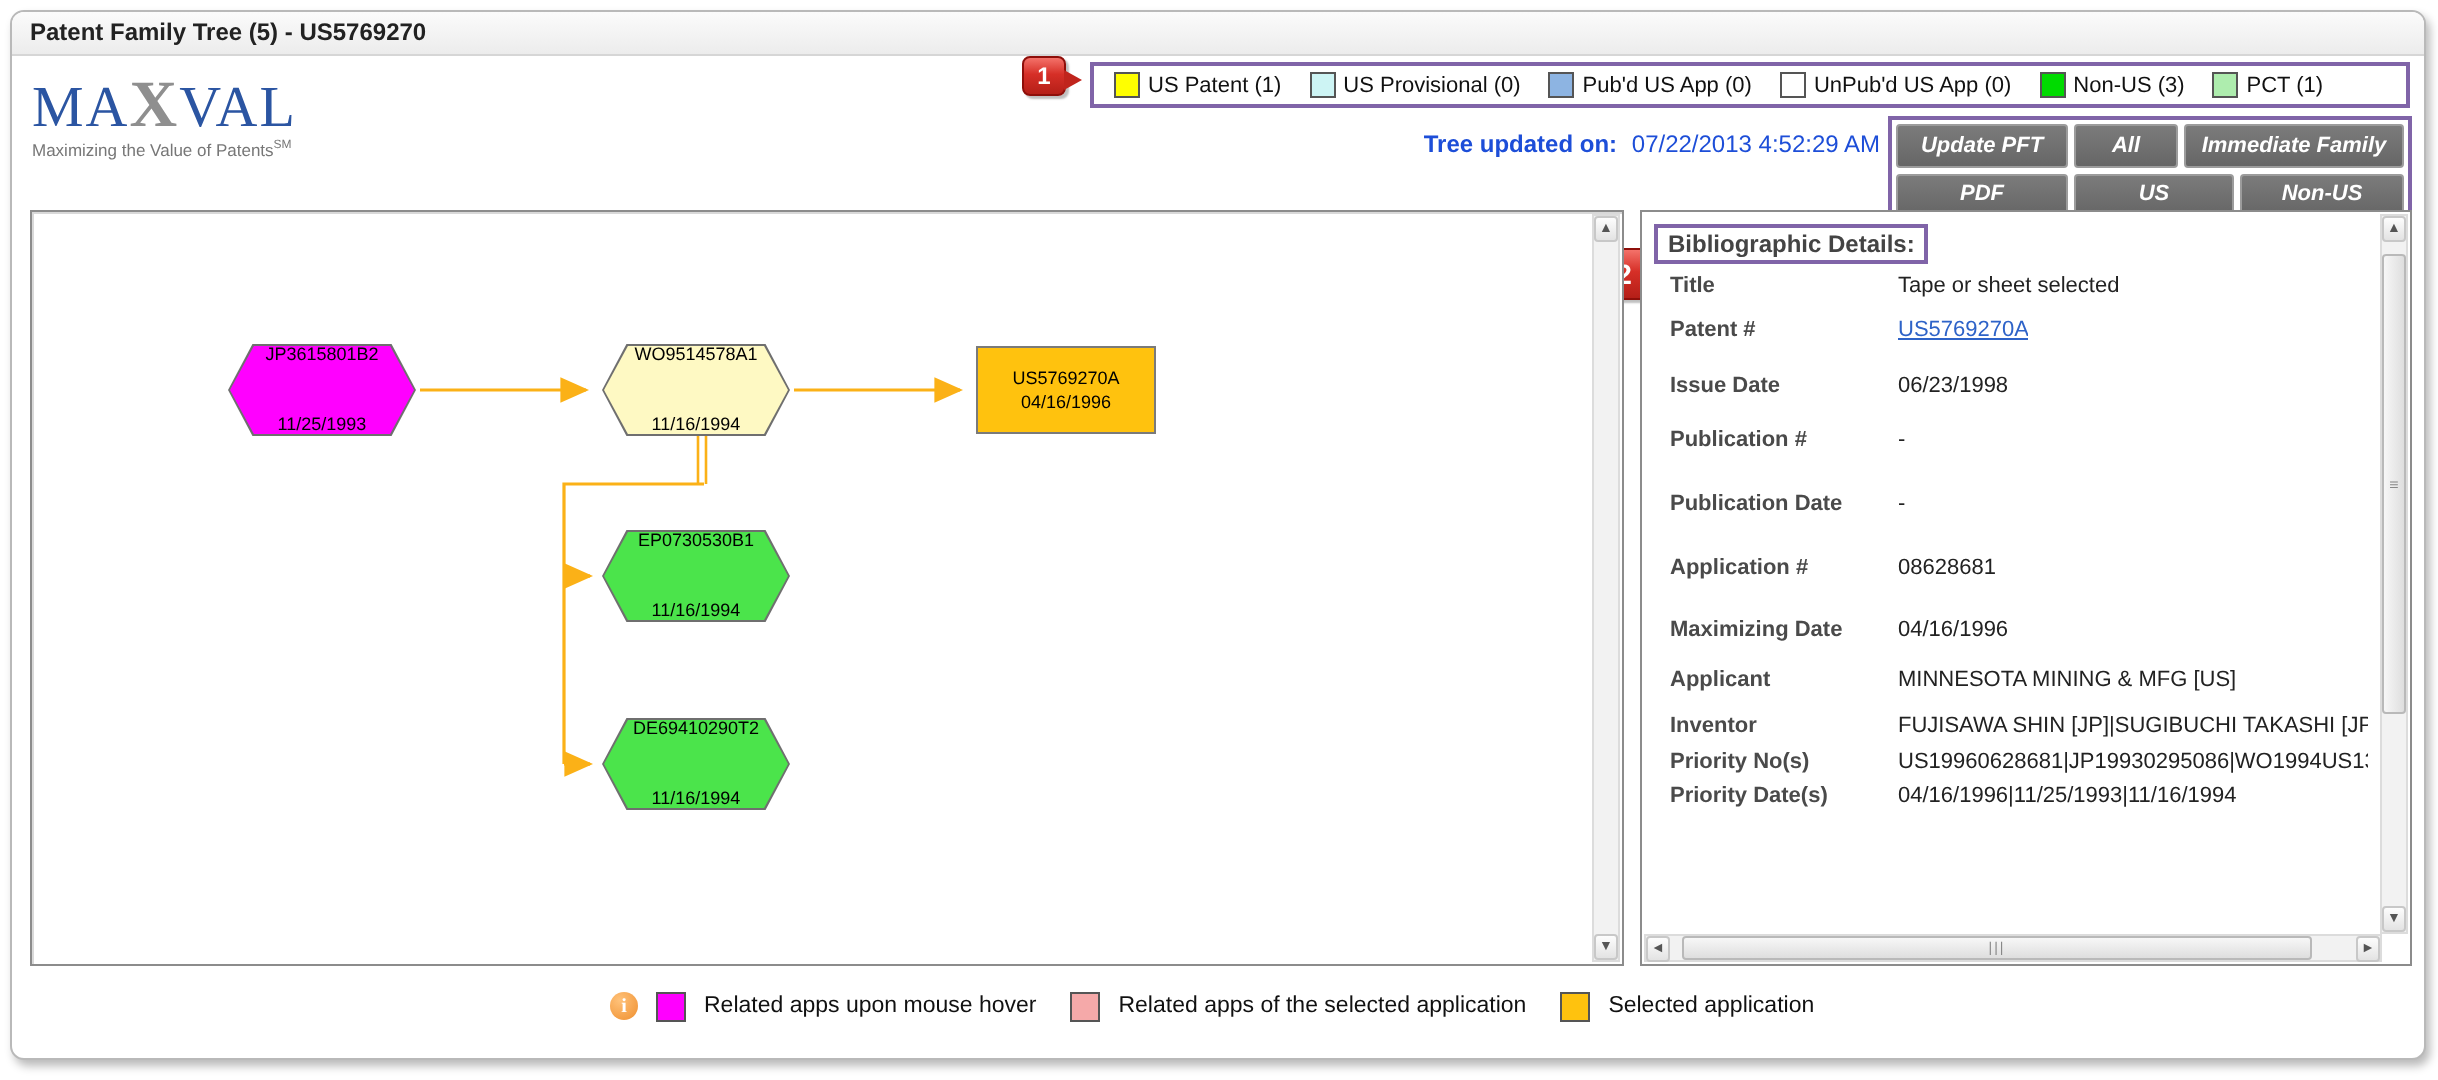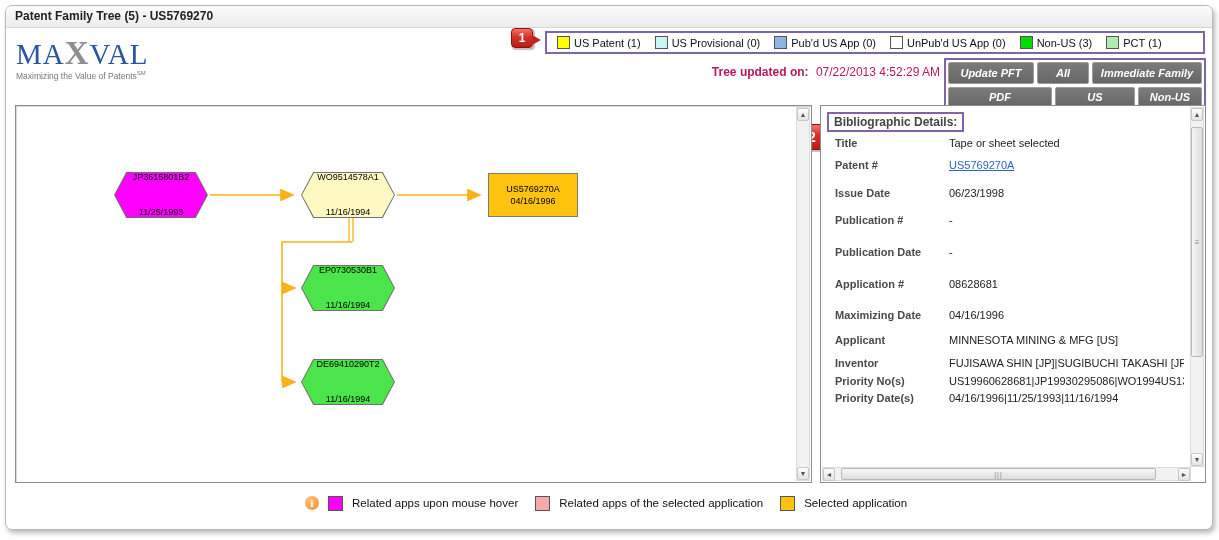--- a/index.html
+++ b/index.html
@@ -21,30 +21,30 @@
   .logo-tag { font-size:8.5px; color:#777; margin-top:1px; }
   .logo-sm { font-size:6px; vertical-align:super; }
 
   
   .type-legend { position:absolute; left:545px; top:31px; width:660px; height:23px;
     border:2px solid #8064a8; display:flex; align-items:center; gap:14px; padding:0 10px; background:#fff; }
   .tl-item { display:flex; align-items:center; gap:4px; font-size:11px; color:#111; white-space:nowrap; }
   .swatch { width:13px; height:13px; border:1px solid #555; display:inline-block; }
 
   
-  .updated { position:absolute; left:540px; top:65px; width:400px; text-align:right; font-size:12px; color:#be185d; }
+  .updated { position:absolute; left:540px; top:65px; width:400px; text-align:right; font-size:12px; color:#1d4ed8; }
   .updated b { margin-right:4px; }
 
   
   .btn-group { position:absolute; left:944px; top:58px; width:262px; height:54px;
     border:2px solid #8064a8; background:#fff; padding:2px; display:flex; flex-direction:column; gap:3px;font-style:italic; }
   .btn-row { display:flex; gap:3px; flex:1; }
   .btn { background:linear-gradient(#7b7b7b,#666); border:1px solid #9c9c9c; border-radius:2px;
     color:#fff; font-size:11px; font-weight:bold; display:flex; align-items:center; justify-content:center; cursor:pointer; }
-  .btn.w1{width:86px}.btn.w2{width:52px}.btn.w3{flex:1}.btn.w4{width:104px}.btn.w5{width:80px}.btn.w6{flex:1}
+  .btn.w1{width:86px}.btn.w2{width:52px}.btn.w3{flex:1}.btn.w4{width:86px}.btn.w5{width:80px}.btn.w6{flex:1}
 
   
   .callout { position:absolute; background:linear-gradient(#f4726a,#d62f27 45%,#b51f18);
     border:1px solid #8e0f0a; border-radius:4px; color:#fff; font-weight:bold;
     display:flex; align-items:center; justify-content:center; box-shadow:1.5px 1.5px 1px rgba(0,0,0,.25); }
   .callout-1 { left:511px; top:28px; width:22px; height:20px; font-size:12px; }
   .callout-1::after { content:""; position:absolute; right:-9px; top:6px; border:5px solid transparent; border-left:9px solid #c0241c; border-right:0; }
   .callout-2 { left:799px; top:124px; width:26px; height:26px; font-size:14px; }
   .callout-2::after { content:""; position:absolute; right:-9px; top:1px; border:5px solid transparent; border-left:9px solid #c0241c; border-right:0; transform:rotate(-20deg); }
   .callout-3 { left:1146px; top:120px; width:26px; height:26px; font-size:14px; }

